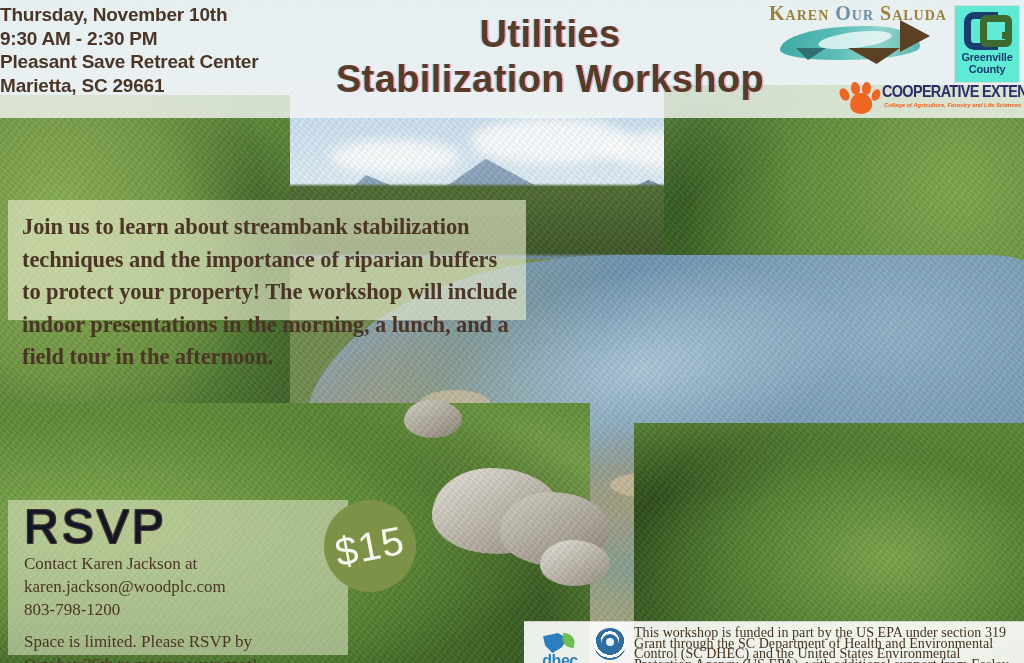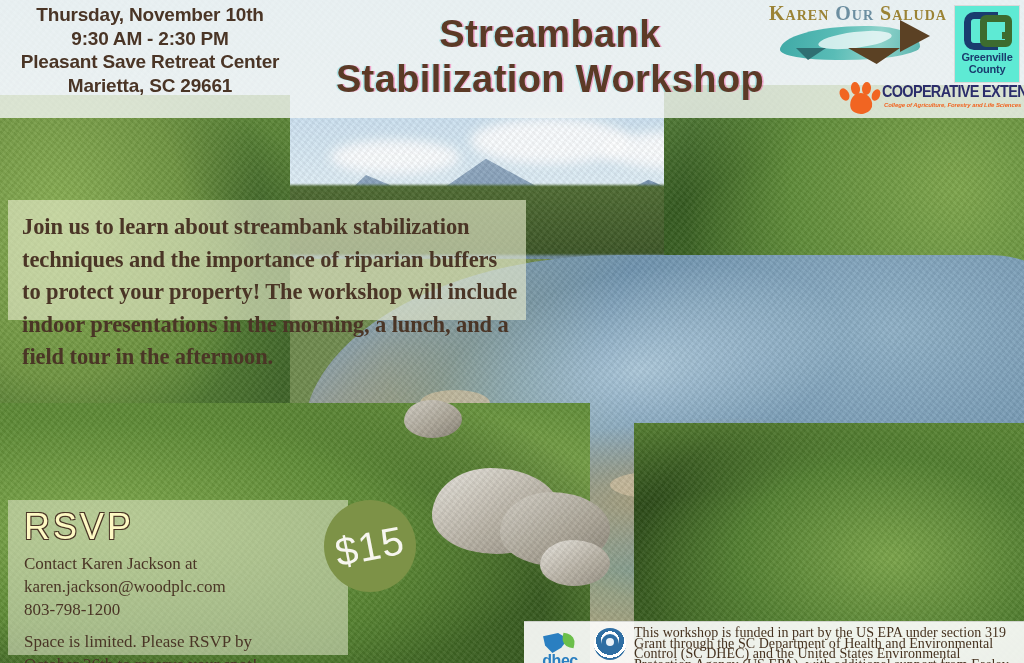--- a/index.html
+++ b/index.html
@@ -121,21 +121,21 @@
 
   
   .header-band {
     position:absolute; left:0; top:0; width:1024px; height:118px;
     background: rgba(244,246,244,0.80);
   }
   .header-inner { position:absolute; inset:0; }
 
   .event-info {
     position:absolute; left:0; top:3px; width:300px;
-    text-align:center;
+    text-align:left;
     color:#4a3526;
     font-weight:bold;
     font-size:19px;
     line-height:23.5px;
     letter-spacing:-0.2px;
   }
   .event-info div { white-space:nowrap; }
 
   .poster-title {
     position:absolute; left:330px; top:12px; width:440px;
@@ -255,24 +255,24 @@
 
   
   .rsvp-panel {
     position:absolute; left:8px; top:500px; width:340px; height:155px;
     background: rgba(228,232,205,0.55);
   }
   .rsvp-title {
     position:absolute; left:16px; top:4px;
     font-family:"Liberation Sans", sans-serif;
     font-weight:normal;
-    font-size:36px;
+    font-size:48px;
     line-height:46px;
     letter-spacing:3px;
-    color:#fef9c3;
+    color:#0f172a;
     text-shadow: 1px 1px 0 #4a3526, -1px 1px 0 #4a3526, 1px -1px 0 #4a3526, -1px -1px 0 #4a3526;
     text-align: center;
   }
   .rsvp-lines {
     position:absolute; left:16px; top:52px; width:310px;
     color:#4a3526;
     font-family:"Liberation Serif", serif;
     font-size:17px;
     line-height:23px;
   }
@@ -392,21 +392,21 @@
     <div class="header-inner">
 
       <div class="event-info">
         <div>Thursday, November 10th</div>
         <div>9:30 AM - 2:30 PM</div>
         <div>Pleasant Save Retreat Center</div>
         <div>Marietta, SC 29661</div>
       </div>
 
       <div class="poster-title">
-        <div>Streambank</div>
+        <div>Utilities</div>
         <div>Stabilization Workshop</div>
       </div>
 
       <div class="logo-sos">
         <div class="sos-word">
           <span>Karen</span>
           <span class="t2">Our</span>
           <span>Saluda</span>
         </div>
         <div class="fish-body"></div>

